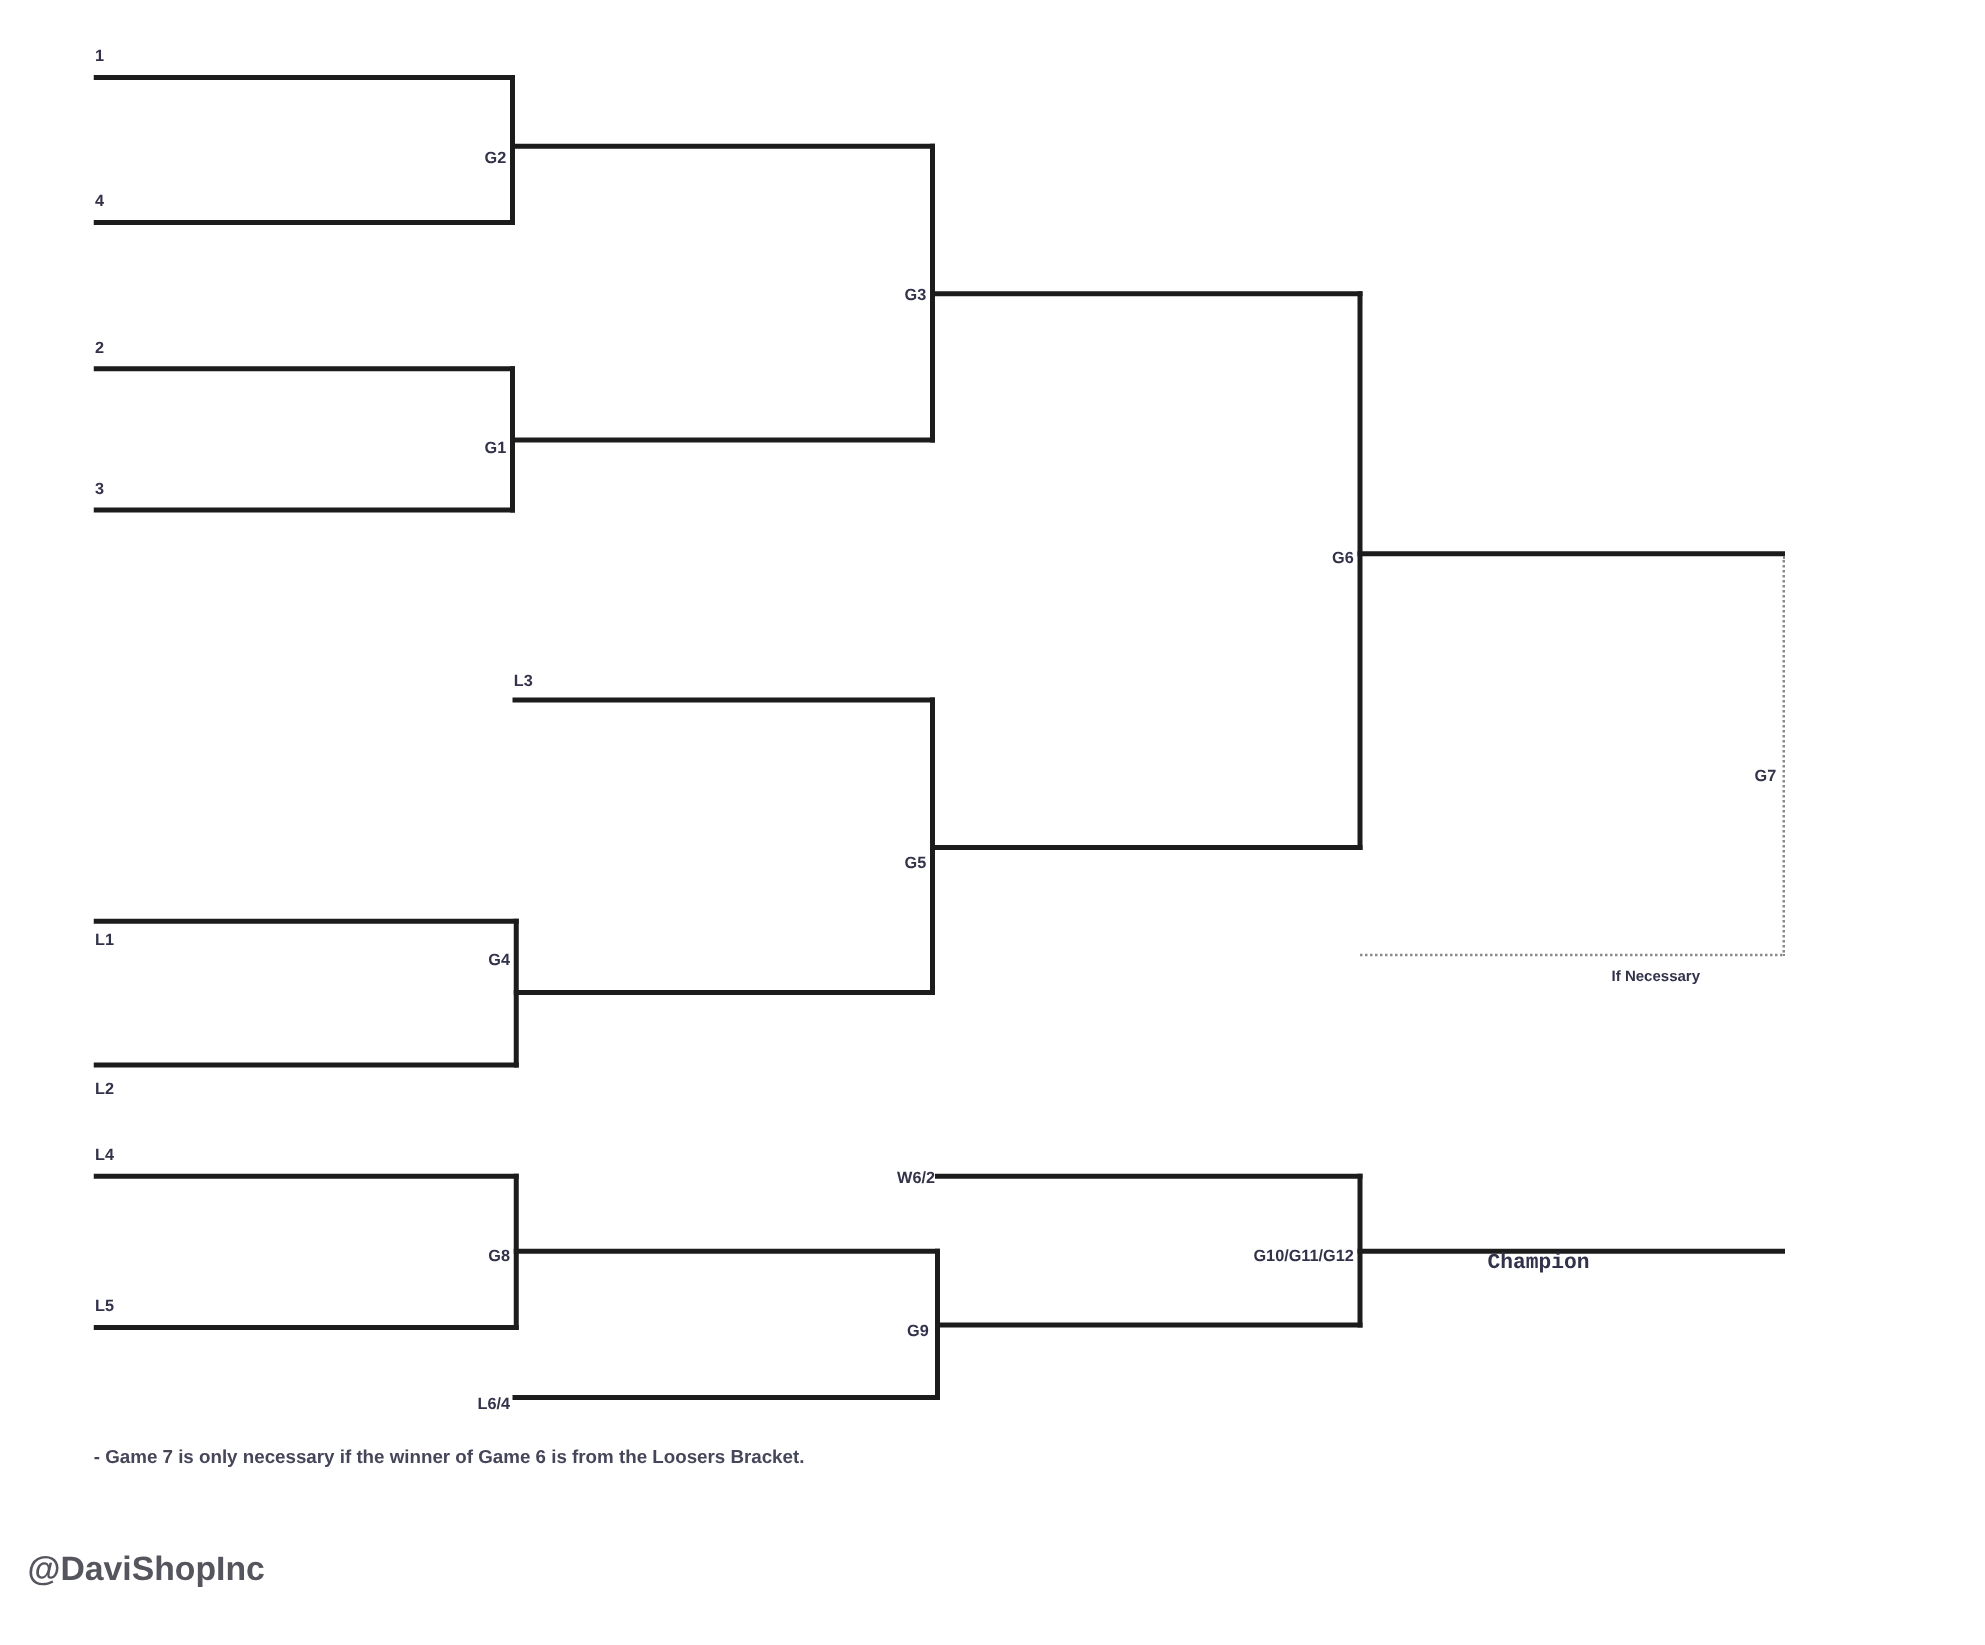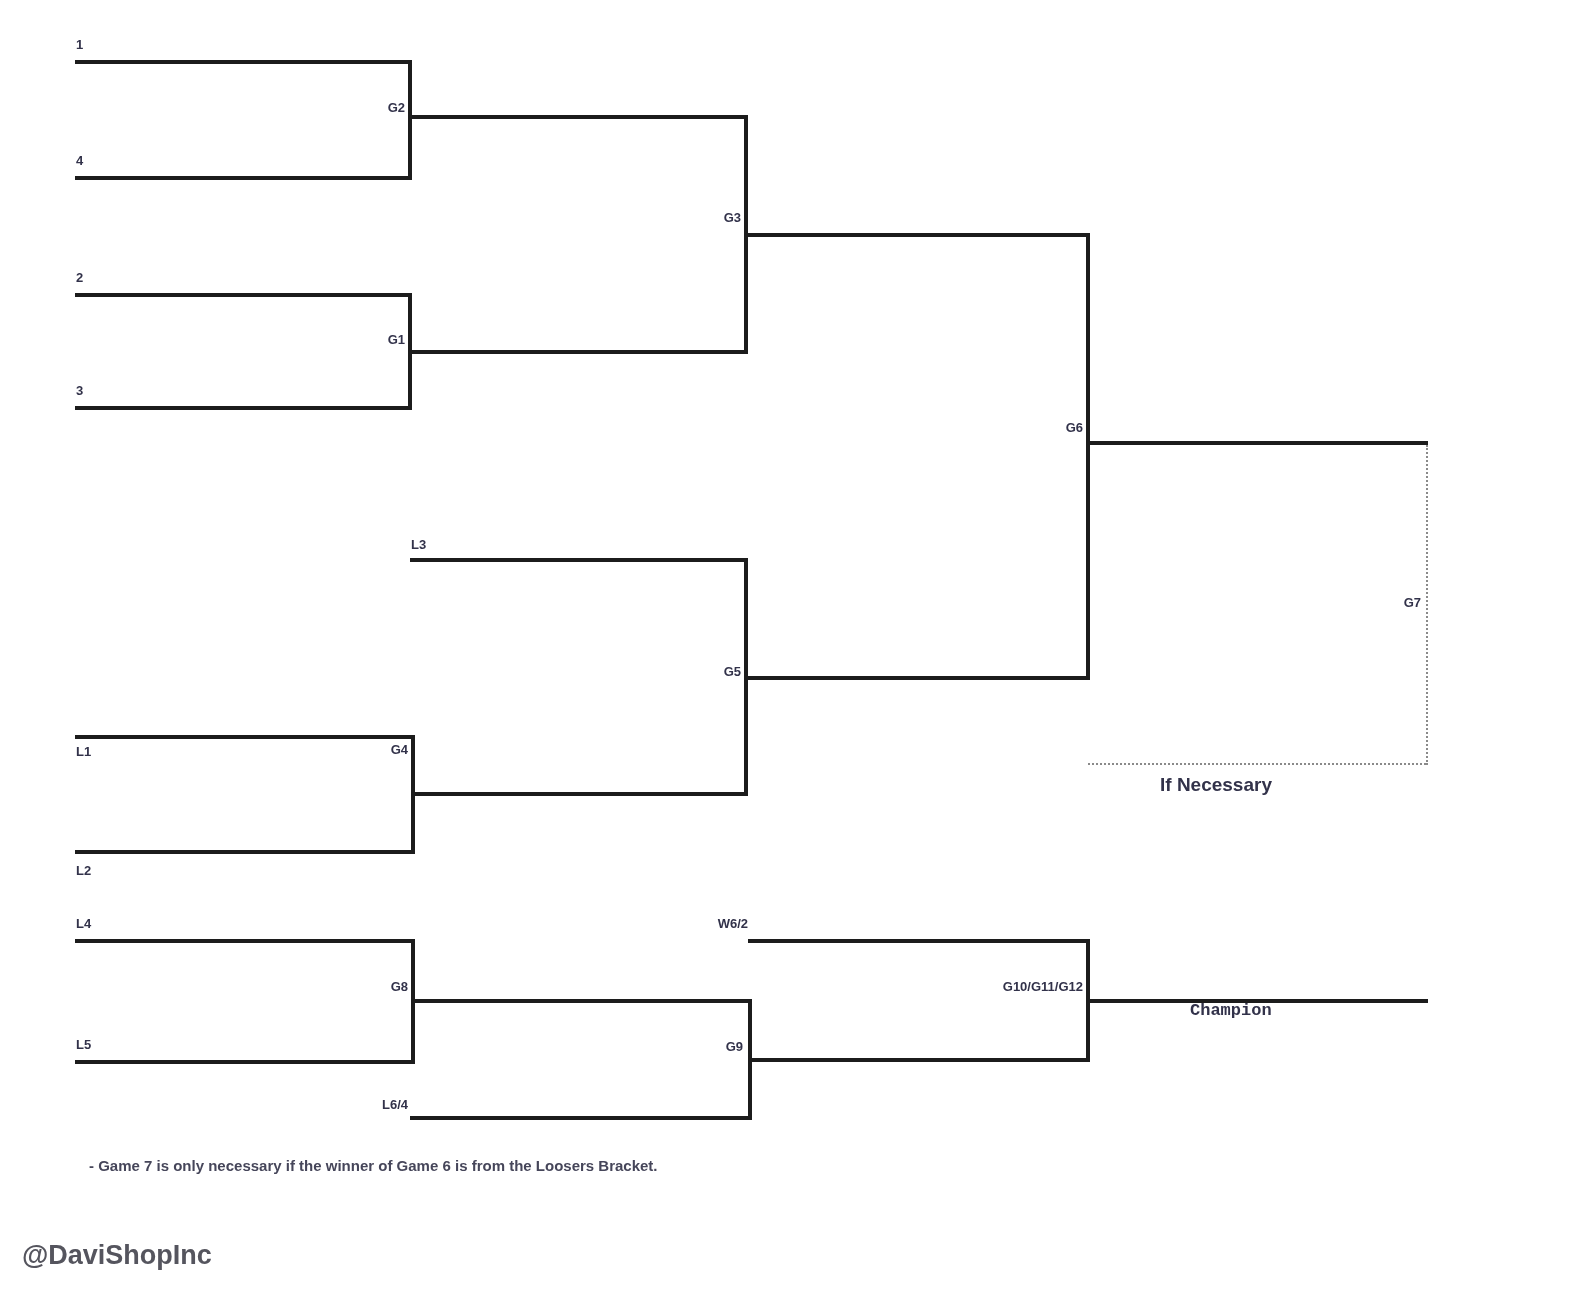--- a/index.html
+++ b/index.html
@@ -36,43 +36,42 @@
     border-left: 2px dotted var(--dot, #8a8a8a);
   }
   .lbl {
     position: absolute;
     font-size: 13px;
     font-weight: bold;
     color: var(--label, #32324a);
     white-space: nowrap;
     line-height: 1.2;
   }
-  .lbl.r { text-align: right; }
+  .lbl.r { text-align: right; margin-top: 18px; }
   .ifnec {
     position: absolute;
-    font-size: 19px;
+    font-size: 12px;
     font-weight: bold;
     color: var(--label, #32324a);
-    text-align: left;
+    text-align: right;
   }
   .champ {
     position: absolute;
     font-size: 17px;
     font-weight: bold;
     color: var(--label, #32324a);
     white-space: nowrap;
     font-family: Liberation Mono, monospace;
   }
   .note {
     position: absolute;
     font-size: 15px;
     font-weight: 600;
     color: var(--note, #46465a);
     white-space: nowrap;
-    margin-left: 14px;
   }
   .watermark {
     position: absolute;
     font-size: 27px;
     font-weight: 600;
     color: var(--wm, #55555e);
     white-space: nowrap;
   }
 </style>
 </head>

